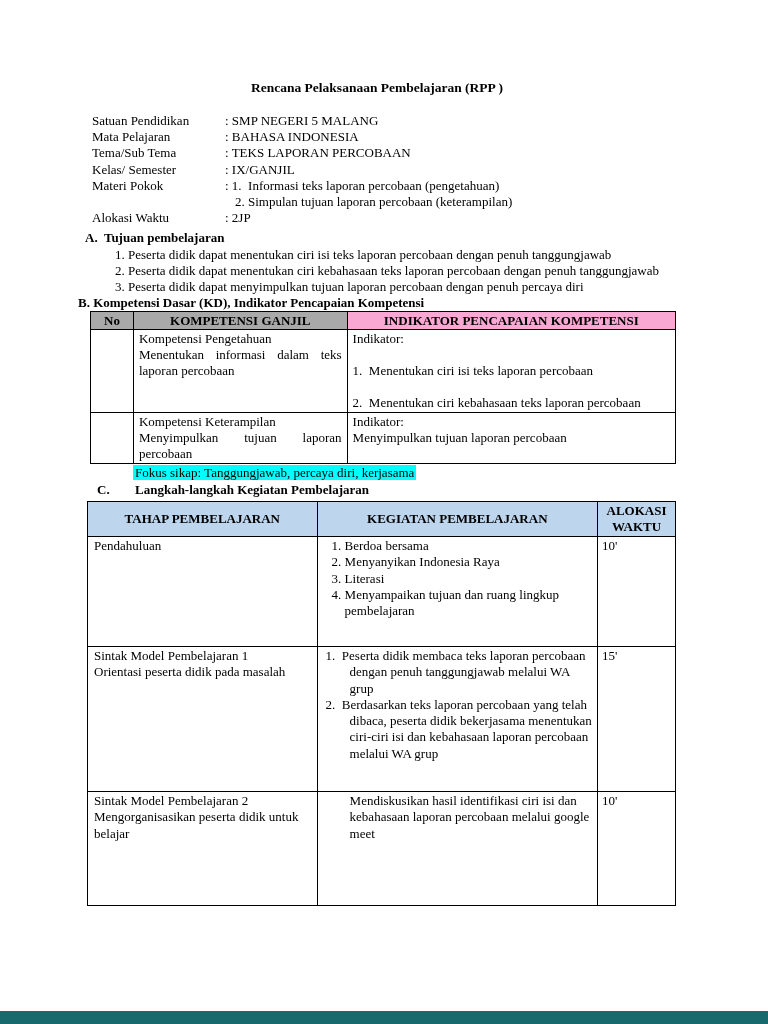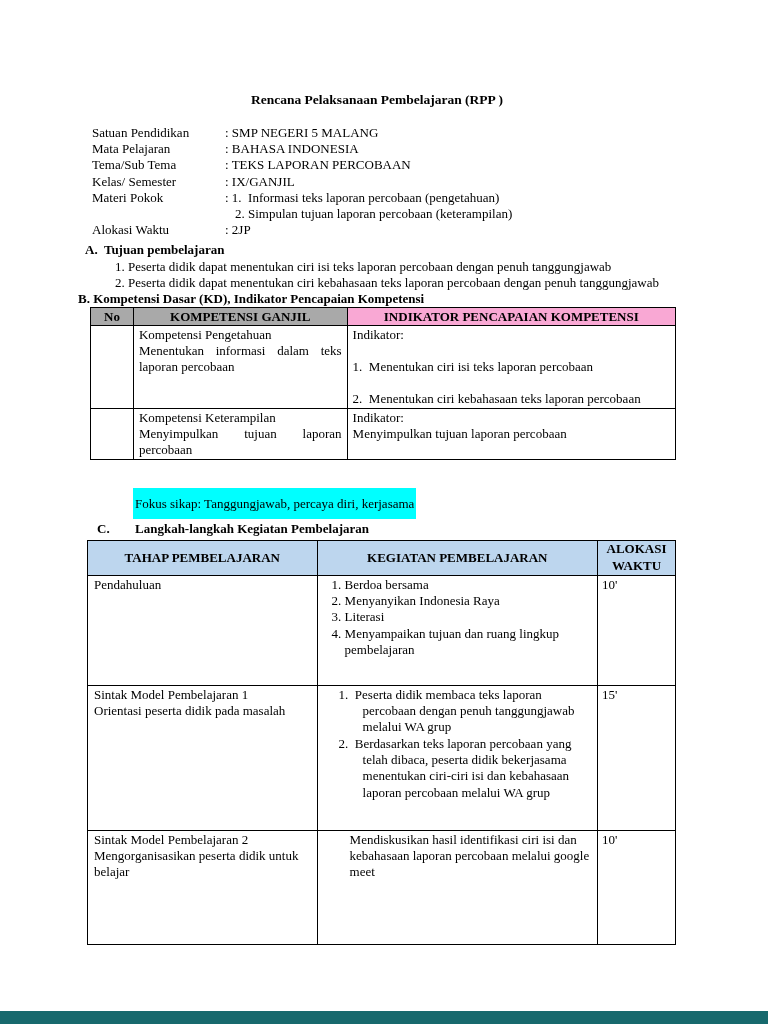--- a/index.html
+++ b/index.html
@@ -1,18 +1,18 @@
 <!DOCTYPE html>
 <html><head>
 <meta charset="utf-8">
 <style>
   * { margin:0; padding:0; box-sizing:border-box; }
   html,body { width:768px; height:1024px; background:#ffffff; overflow:hidden; }
   body { font-family:"Liberation Serif","DejaVu Serif",serif; font-size:13px; color:#000; position:relative; }
-  .content { position:absolute; left:78px; top:92px; width:598px; }
+  .content { position:absolute; left:78px; top:80px; width:598px; }
   .doc-title { text-align:center; font-weight:bold; font-size:13.5px; margin-bottom:17px; }
   .meta { margin-left:14px; line-height:16.2px; }
   .meta-row { display:flex; }
   .meta-label { width:133px; flex:0 0 133px; }
   .meta-value { flex:1; }
   .meta-value2 { margin-left:143px; }
   .sec-a-heading { font-weight:bold; margin-top:4px; margin-left:7px; line-height:16.2px; }
   .objectives { margin-left:37px; width:561px; line-height:16.2px; }
   .obj-item { padding-left:17px; text-indent:-17px; text-align:justify; }
   .sec-b-heading { font-weight:bold; line-height:16.2px; }
@@ -22,37 +22,37 @@
   .kd-table th { background:#a9a9a9; font-size:13px; height:18px; vertical-align:middle; text-align:center; padding:0 2px; }
   .col-no { width:43px; }
   .col-kd { width:214px; }
   .col-ind { width:329px; }
   .kd-cell { padding:1px 5px; }
   .kd-row1 td { height:62px; }
   .kd-row2 td { height:46px; }
   .jp { text-align:justify; }
   .ind-item { padding-left:20px; text-indent:-20px;margin-top:16px; }
   .fokus-wrap { margin-left:55px; margin-top:0.5px; line-height:15.5px; }
-  .fokus { display:inline-block; background:#00ffff; padding:8px 2px;margin-top:27px; }
+  .fokus { display:inline-block; background:#00ffff; padding:0 2px; }
   .sec-c-heading { font-weight:bold; margin-top:2px; margin-left:19px; line-height:16.5px; display:flex; }
   .sec-c-letter { width:38px; flex:0 0 38px; }
   .c-table { margin-left:9px; margin-top:2px; width:589px; line-height:16.3px; }
   .c-table th { background:#bdd6ee; height:35px; vertical-align:middle; text-align:center; padding:0 4px; font-size:13px; }
   .col-tahap { width:230px; }
   .col-keg { width:281px; }
   .col-waktu { width:78px; }
   .c-row1 td { height:110px; }
   .c-row2 td { height:145px; }
   .c-row3 td { height:114px; }
   .tahap-cell { padding:1px 6px; white-space:pre-line; }
   .keg-cell { padding:1px 4px 1px 8px; }
   .waktu-cell { padding:1px 4px; }
   .keg-list-1 { margin-left:6px; }
   .keg-list-1 > div { padding-left:13px; text-indent:-13px; }
-  .keg-list-2 > div { padding-left:24px; text-indent:-24px;margin-left:13px; }
+  .keg-list-2 > div { padding-left:24px; text-indent:-24px; }
   .keg-plain { padding-left:24px; }
   .bottom-bar { position:absolute; left:0; bottom:0; width:768px; height:13px; }
 </style>
 </head>
 <body>
 
 <div class="content">
 
   <div class="doc-title">Rencana Pelaksanaan Pembelajaran (RPP )</div>
 
@@ -81,20 +81,21 @@
     <div class="meta-row">
       <div class="meta-label">Alokasi Waktu</div>
       <div class="meta-value">: 2JP</div>
     </div>
   </div>
 
   <div class="sec-a-heading">A.&nbsp; Tujuan pembelajaran</div>
   <div class="objectives">
       <div class="obj-item">1. Peserta didik dapat menentukan ciri isi teks laporan percobaan dengan penuh tanggungjawab</div>
       <div class="obj-item">2. Peserta didik dapat menentukan ciri kebahasaan teks laporan percobaan dengan penuh tanggungjawab</div>
+      <div class="obj-item">3. Peserta didik dapat menyimpulkan tujuan laporan percobaan dengan penuh percaya diri</div>
     </div>
 
   <div class="sec-b-heading">B. Kompetensi Dasar (KD), Indikator Pencapaian Kompetensi</div>
 
   <table class="kd-table">
     <tbody>
         <tr>
       <th class="col-no" style="background: rgb(169, 169, 169);">No</th>
       <th class="col-kd" style="background: rgb(169, 169, 169);">KOMPETENSI GANJIL</th>
       <th class="col-ind" style="background: #f9a8d4;">INDIKATOR PENCAPAIAN KOMPETENSI</th>

